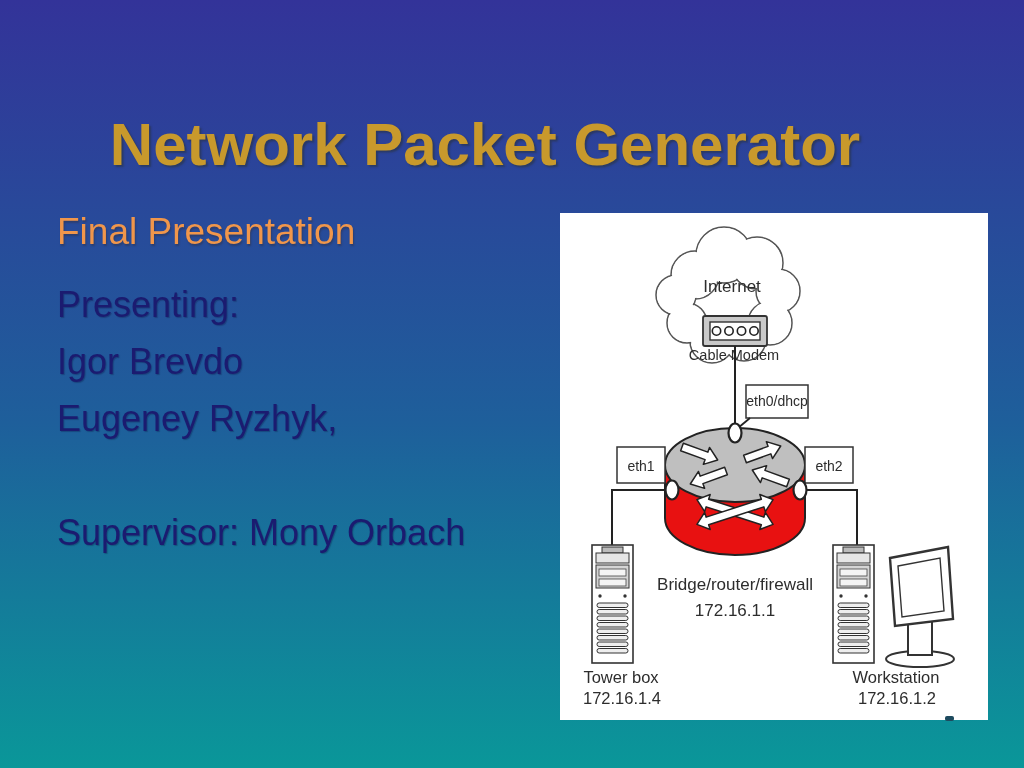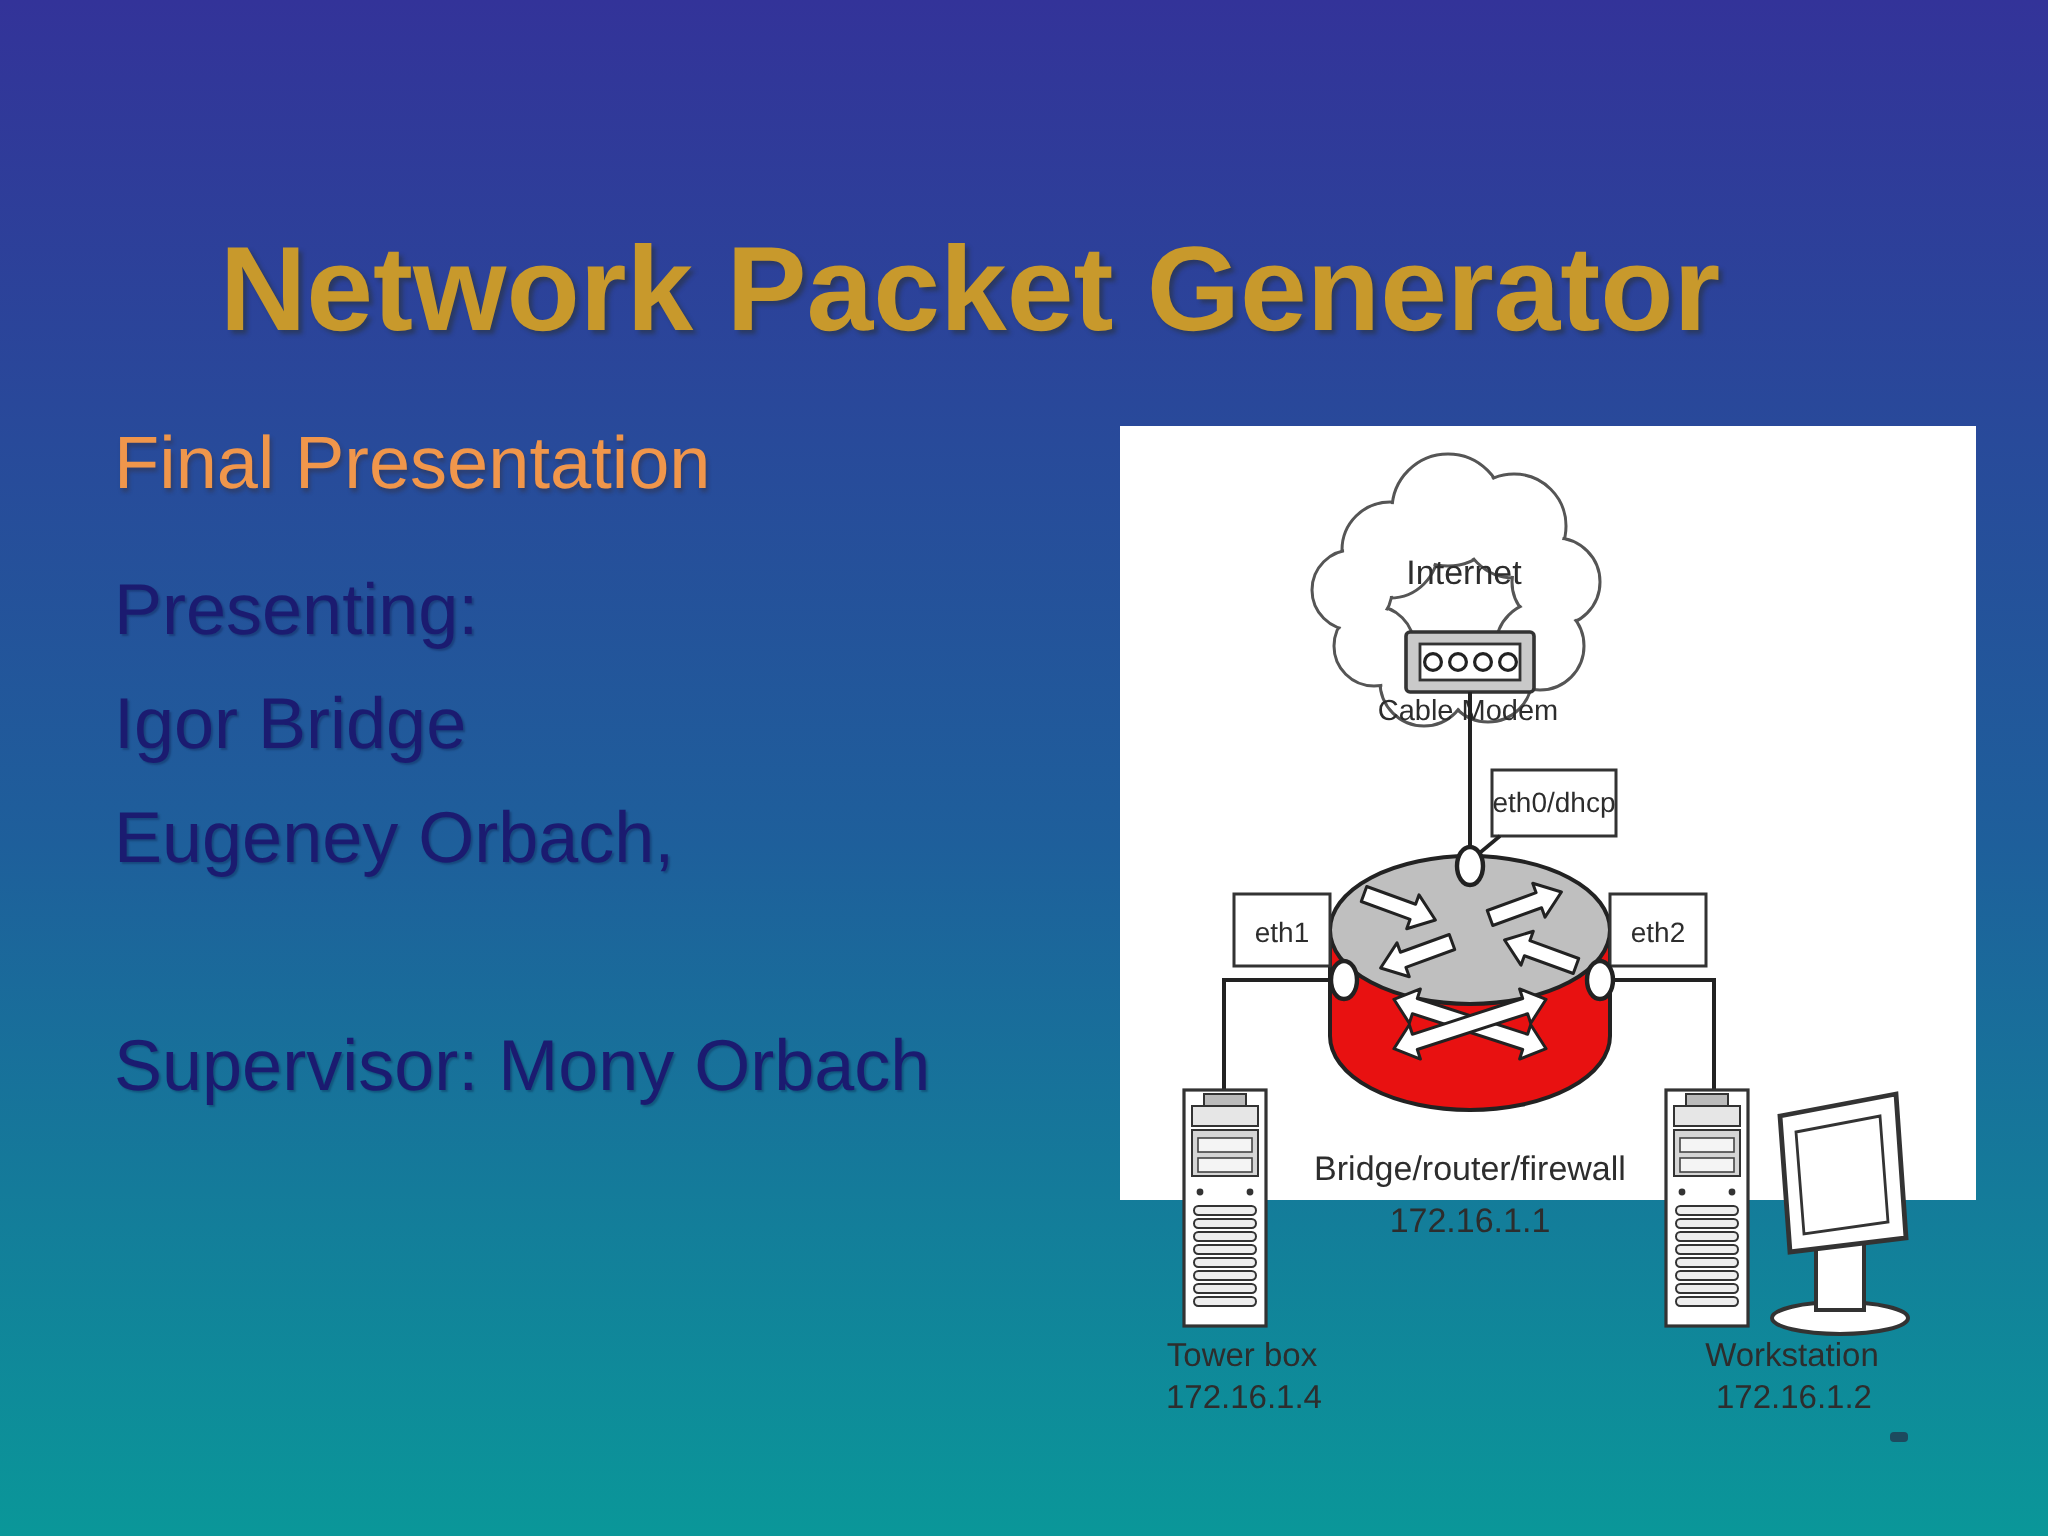--- a/index.html
+++ b/index.html
@@ -21,43 +21,43 @@
     text-shadow:1px 2px 2px rgba(60,30,0,0.30);
     white-space:nowrap;
   }
   .body-text {
     position:absolute; top:276px; left:57px;
     font-size:36px; color:#1B1B70; line-height:57px;
     text-shadow:1px 1px 1px rgba(0,0,40,0.25);
   }
   .body-text .line { height:57px; white-space:nowrap; }
   .image-panel {
-    position:absolute; left:560px; top:213px; width:428px; height:387px;
+    position:absolute; left:560px; top:213px; width:428px; height:507px;
     background:#ffffff;
   }
   .image-panel svg { display:block; width:428px; height:507px; }
   svg text { font-family:"Liberation Sans", sans-serif; fill:#2d2d2d; }
   .page-mark {
     position:absolute; left:945px; top:716px; width:9px; height:5px;
     background:#1d4a5e; border-radius:2px;
   }
 </style>
 </head>
 <body>
 
 <div id="slide">
 
   <div class="title">Network Packet Generator</div>
 
   <div class="subtitle">Final Presentation</div>
 
   <div class="body-text">
     <div class="line">Presenting:</div>
-    <div class="line">Igor Bridge</div>
-    <div class="line">Eugeney Orbach,</div>
+    <div class="line">Igor Brevdo</div>
+    <div class="line">Eugeney Ryzhyk,</div>
     <div class="line"></div>
     <div class="line">Supervisor: Mony Orbach</div>
   </div>
 
   <div class="image-panel">
     <svg viewBox="0 0 428 507" xmlns="http://www.w3.org/2000/svg">
       <defs>
         <g id="tower-shape">
           <rect x="0" y="0" width="41" height="118" fill="#ffffff" stroke="#333" stroke-width="1.6"></rect>
           <rect x="10" y="2" width="21" height="6" fill="#bbbbbb" stroke="#333" stroke-width="1"></rect>

